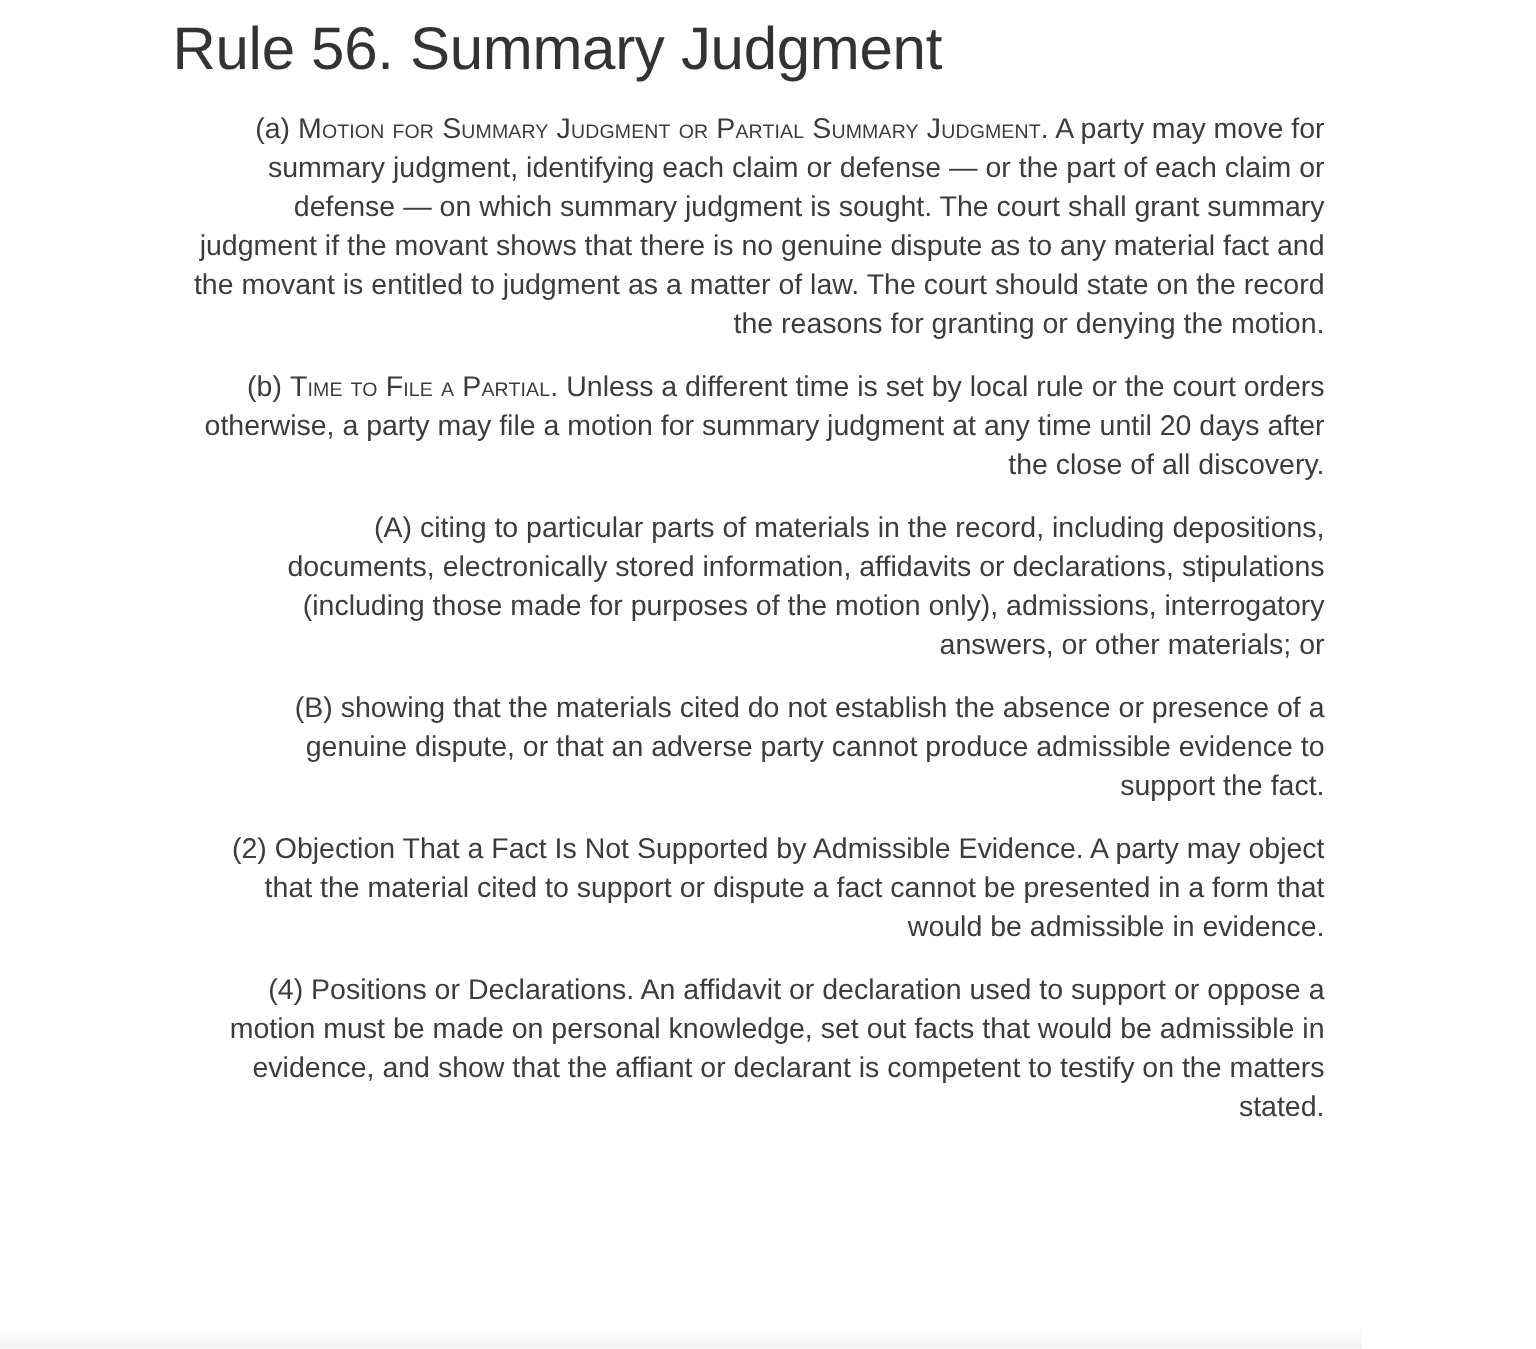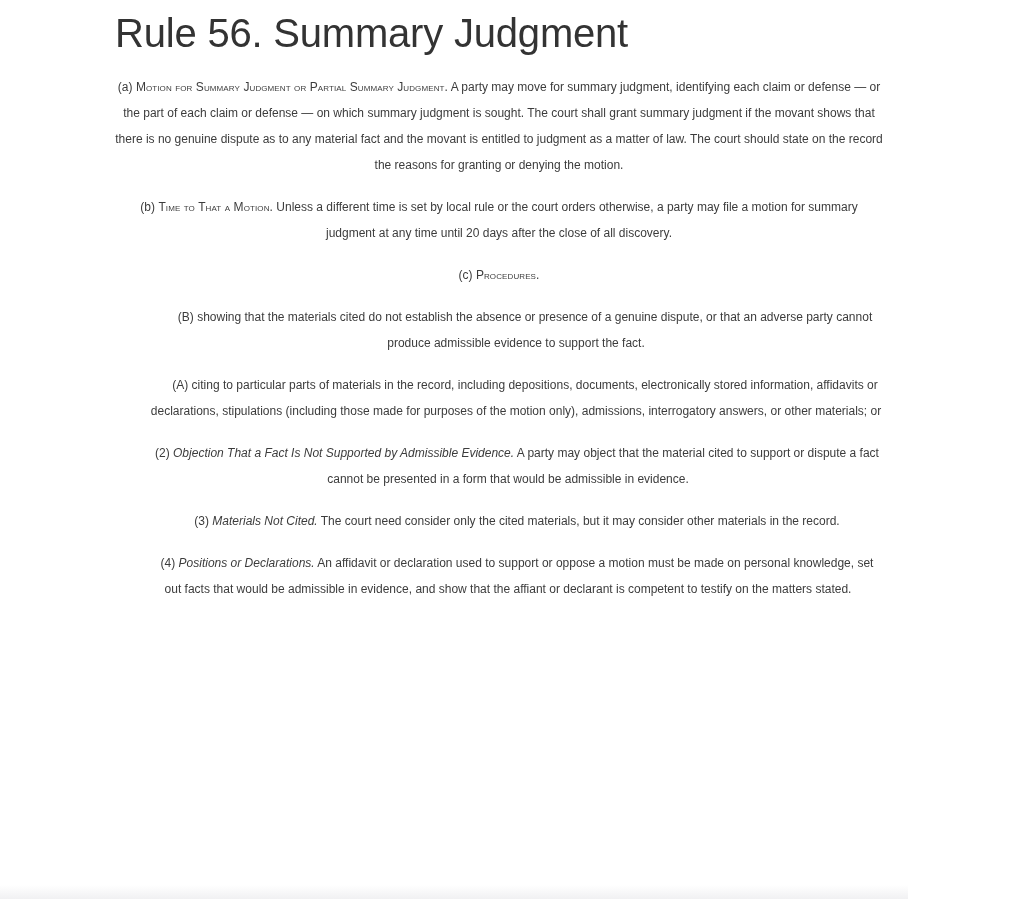--- a/index.html
+++ b/index.html
@@ -49,24 +49,24 @@
     line-height: 50px;
     font-weight: 400;
     letter-spacing: -0.2px;
     color: #333333;
     font-family: "Liberation Sans", "DejaVu Sans", sans-serif;
   }
 
   .para {
     margin: 0;
     padding-top: 16px;
-    font-size: 12px;
+    font-size: 19px;
     line-height: 26px;
     color: #3c3c3c;
-    text-align: center;
+    text-align: right;
     font-family: "Liberation Sans", "DejaVu Sans", sans-serif;
   }
 
   
   .level-0 {
     margin-left: 0;
     width: 768px;
   }
 
   
@@ -83,60 +83,53 @@
     text-indent: 18px;
   }
 
   .smallcaps {
     font-variant: small-caps;
     font-feature-settings: "smcp" 1;
     letter-spacing: 0.1px;
   }
 
   .italic {
-    font-style: italic;
   }
 </style>
 </head>
 <body>
 
 <div id="page">
 
   <div id="doc">
 
     <h1 class="rule-title">Rule 56. Summary Judgment</h1>
 
     <p class="para level-0">
       <span>(a)</span><span>&nbsp;</span><span class="smallcaps">Motion for Summary Judgment or Partial Summary Judgment.</span><span> A party may move for summary judgment, identifying each claim or defense — or the part of each claim or defense — on which summary judgment is sought. The court shall grant summary judgment if the movant shows that there is no genuine dispute as to any material fact and the movant is entitled to judgment as a matter of law. The court should state on the record the reasons for granting or denying the motion.</span>
     </p>
 
     <p class="para level-0">
-      <span>(b)</span><span>&nbsp;</span><span class="smallcaps">Time to That a Motion.</span><span> Unless a different time is set by local rule or the court orders otherwise, a party may file a motion for summary judgment at any time until 20 days after the close of all discovery.</span>
-    </p>
-
-    <p class="para level-0">
-      <span>(c)</span><span>&nbsp;</span><span class="smallcaps">Procedures.</span><span></span>
+      <span>(b)</span><span>&nbsp;</span><span class="smallcaps">Time to File a Partial.</span><span> Unless a different time is set by local rule or the court orders otherwise, a party may file a motion for summary judgment at any time until 20 days after the close of all discovery.</span>
     </p>
 
 
+
     <p class="para level-2">
-      <span>(B)</span><span>&nbsp;</span><span>showing that the materials cited do not establish the absence or presence of a genuine dispute, or that an adverse party cannot produce admissible evidence to support the fact.</span>
+      <span>(A)</span><span>&nbsp;</span><span>citing to particular parts of materials in the record, including depositions, documents, electronically stored information, affidavits or declarations, stipulations (including those made for purposes of the motion only), admissions, interrogatory answers, or other materials; or</span>
     </p>
 
     <p class="para level-2">
-      <span>(A)</span><span>&nbsp;</span><span>citing to particular parts of materials in the record, including depositions, documents, electronically stored information, affidavits or declarations, stipulations (including those made for purposes of the motion only), admissions, interrogatory answers, or other materials; or</span>
+      <span>(B)</span><span>&nbsp;</span><span>showing that the materials cited do not establish the absence or presence of a genuine dispute, or that an adverse party cannot produce admissible evidence to support the fact.</span>
     </p>
 
     <p class="para level-1">
       <span>(2)</span><span>&nbsp;</span><span class="italic">Objection That a Fact Is Not Supported by Admissible Evidence.</span><span> A party may object that the material cited to support or dispute a fact cannot be presented in a form that would be admissible in evidence.</span>
     </p>
 
-    <p class="para level-1">
-      <span>(3)</span><span>&nbsp;</span><span class="italic">Materials Not Cited.</span><span> The court need consider only the cited materials, but it may consider other materials in the record.</span>
-    </p>
 
     <p class="para level-1">
       <span>(4)</span><span>&nbsp;</span><span class="italic">Positions or Declarations.</span><span> An affidavit or declaration used to support or oppose a motion must be made on personal knowledge, set out facts that would be admissible in evidence, and show that the affiant or declarant is competent to testify on the matters stated.</span>
     </p>
 
   </div>
 
   <div id="bottom-fade"></div>
 
 </div>

